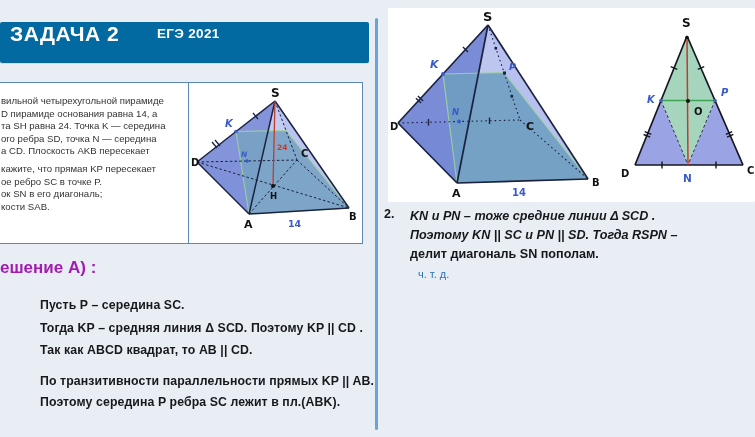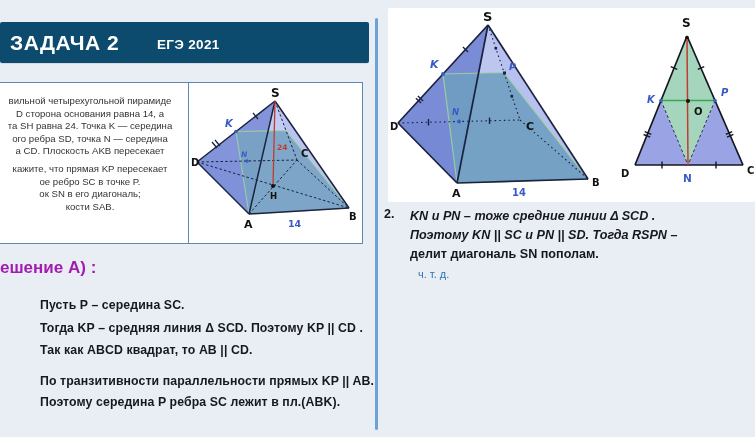--- a/index.html
+++ b/index.html
@@ -3,36 +3,36 @@
 <meta charset="utf-8">
 <style>
   html,body{margin:0;padding:0;}
   body{
     width:755px;height:437px;overflow:hidden;position:relative;
     background:#e9eef5;font-family:"Liberation Sans",sans-serif;
   }
   .abs{position:absolute;}
   
   .header-bar{
-    left:0;top:22px;width:369px;height:41px;background:#0c4a6e;
-    border-radius:2px;display:flex;align-items:center;color:#fff;
+    left:0;top:22px;width:369px;height:41px;background:#0369a1;
+    border-radius:2px;display:flex;color:#fff;
     box-shadow:0 1px 0 rgba(0,0,0,0.08);
   }
   .header-title{font-size:21px;font-weight:bold;margin-left:10px;letter-spacing:.5px;}
   .header-sub{font-size:13.5px;font-weight:bold;margin-left:38px;margin-top:4px;letter-spacing:.3px;}
   
   .problem-box{
     left:-12px;top:82px;width:375px;height:162px;background:#fff;
     border:1.5px solid #5b87b5;box-sizing:border-box;
   }
   .problem-text{
     position:absolute;left:12px;top:12px;width:178px;
     font-size:9.6px;line-height:12.6px;color:#333;font-weight:400;
   }
-  .pline{white-space:nowrap;text-align:center;}
+  .pline{white-space:nowrap;}
   .pgap{margin-top:5px;}
   .box-divider{position:absolute;left:199px;top:0;width:1px;height:100%;background:#5b87b5;}
   
   .sol-heading{left:0;top:258px;font-size:17px;font-weight:bold;color:#a21caf;}
   .sol-line{left:1px;font-size:12.3px;font-weight:bold;color:#17181c;white-space:nowrap;letter-spacing:.1px;padding-left:39px;}
   
   .col-divider{left:375px;top:18px;width:3px;height:412px;background:#6ba3d8;border-radius:2px;}
   
   .figures-panel{left:388px;top:8px;width:367px;height:194px;background:#ffffff;border-radius:2px;}
   
@@ -47,21 +47,21 @@
 <body>
 
 <div class="abs header-bar">
   <span class="header-title">ЗАДАЧА 2</span>
   <span class="header-sub">ЕГЭ 2021</span>
 </div>
 
 <div class="abs problem-box">
   <div class="problem-text">
     <div class="pline">вильной четырехугольной пирамиде</div>
-    <div class="pline">D сторона основания равна 14, а</div>
+    <div class="pline">D пирамиде основания равна 14, а</div>
     <div class="pline">та SH равна 24. Точка K — середина</div>
     <div class="pline">ого ребра SD, точка N — середина</div>
     <div class="pline">а CD. Плоскость AKB пересекает</div>
     <div class="pline pgap">кажите, что прямая KP пересекает</div>
     <div class="pline">ое ребро SC в точке P.</div>
     <div class="pline">ок SN в его диагональ;</div>
     <div class="pline">кости SAB.</div>
   </div>
   <div class="box-divider"></div>
 

